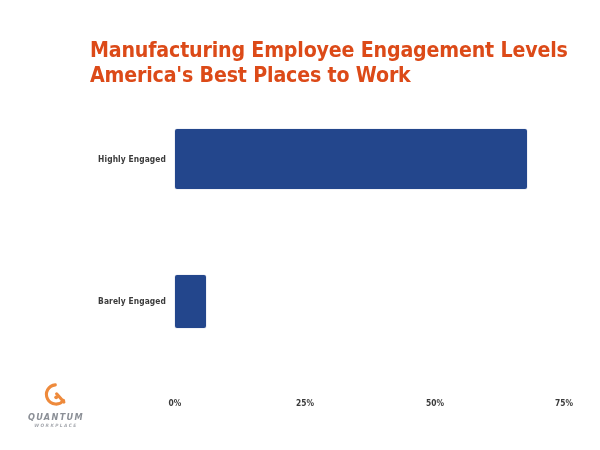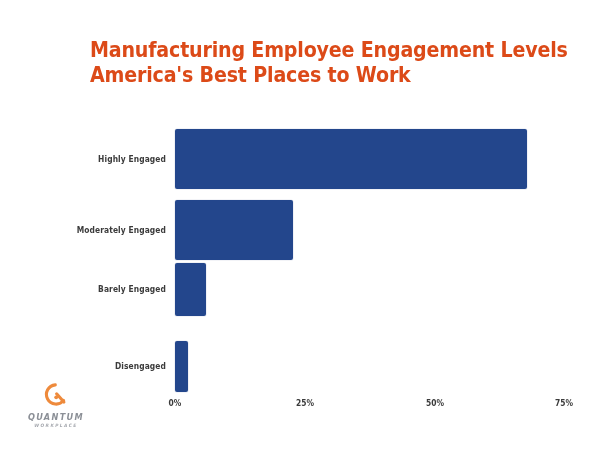--- a/index.html
+++ b/index.html
@@ -135,34 +135,26 @@
   <div class="title-line">America's Best Places to Work</div>
 </div>
 
 <div id="plot-area">
 
   <div class="bar-row" style="top:129px;height:60px;">
     <div class="cat-label" style="top:25px;">Highly Engaged</div>
     <div class="bar" style="top:0;height:60px;width:352px;"></div>
   </div>
 
-  <div class="bar-row" style="top:200px;height:60px;">
-    <div class="cat-label" style="top:25px;">Moderately Engaged</div>
-    <div class="bar" style="top:0;height:60px;width:118px;"></div>
-  </div>
 
-  <div class="bar-row" style="top:263px;height:53px;">
+  <div class="bar-row" style="top:275px;height:53px;">
     <div class="cat-label" style="top:21px;">Barely Engaged</div>
     <div class="bar" style="top:0;height:53px;width:31px;"></div>
   </div>
 
-  <div class="bar-row" style="top:341px;height:51px;">
-    <div class="cat-label" style="top:20px;">Disengaged</div>
-    <div class="bar" style="top:0;height:51px;width:13px;"></div>
-  </div>
 </div>
 
 <div id="x-axis">
   <div class="x-tick" style="left:145px;">0%</div>
   <div class="x-tick" style="left:275px;">25%</div>
   <div class="x-tick" style="left:405px;">50%</div>
   <div class="x-tick" style="left:534px;">75%</div>
 </div>
 
 <div id="logo">

